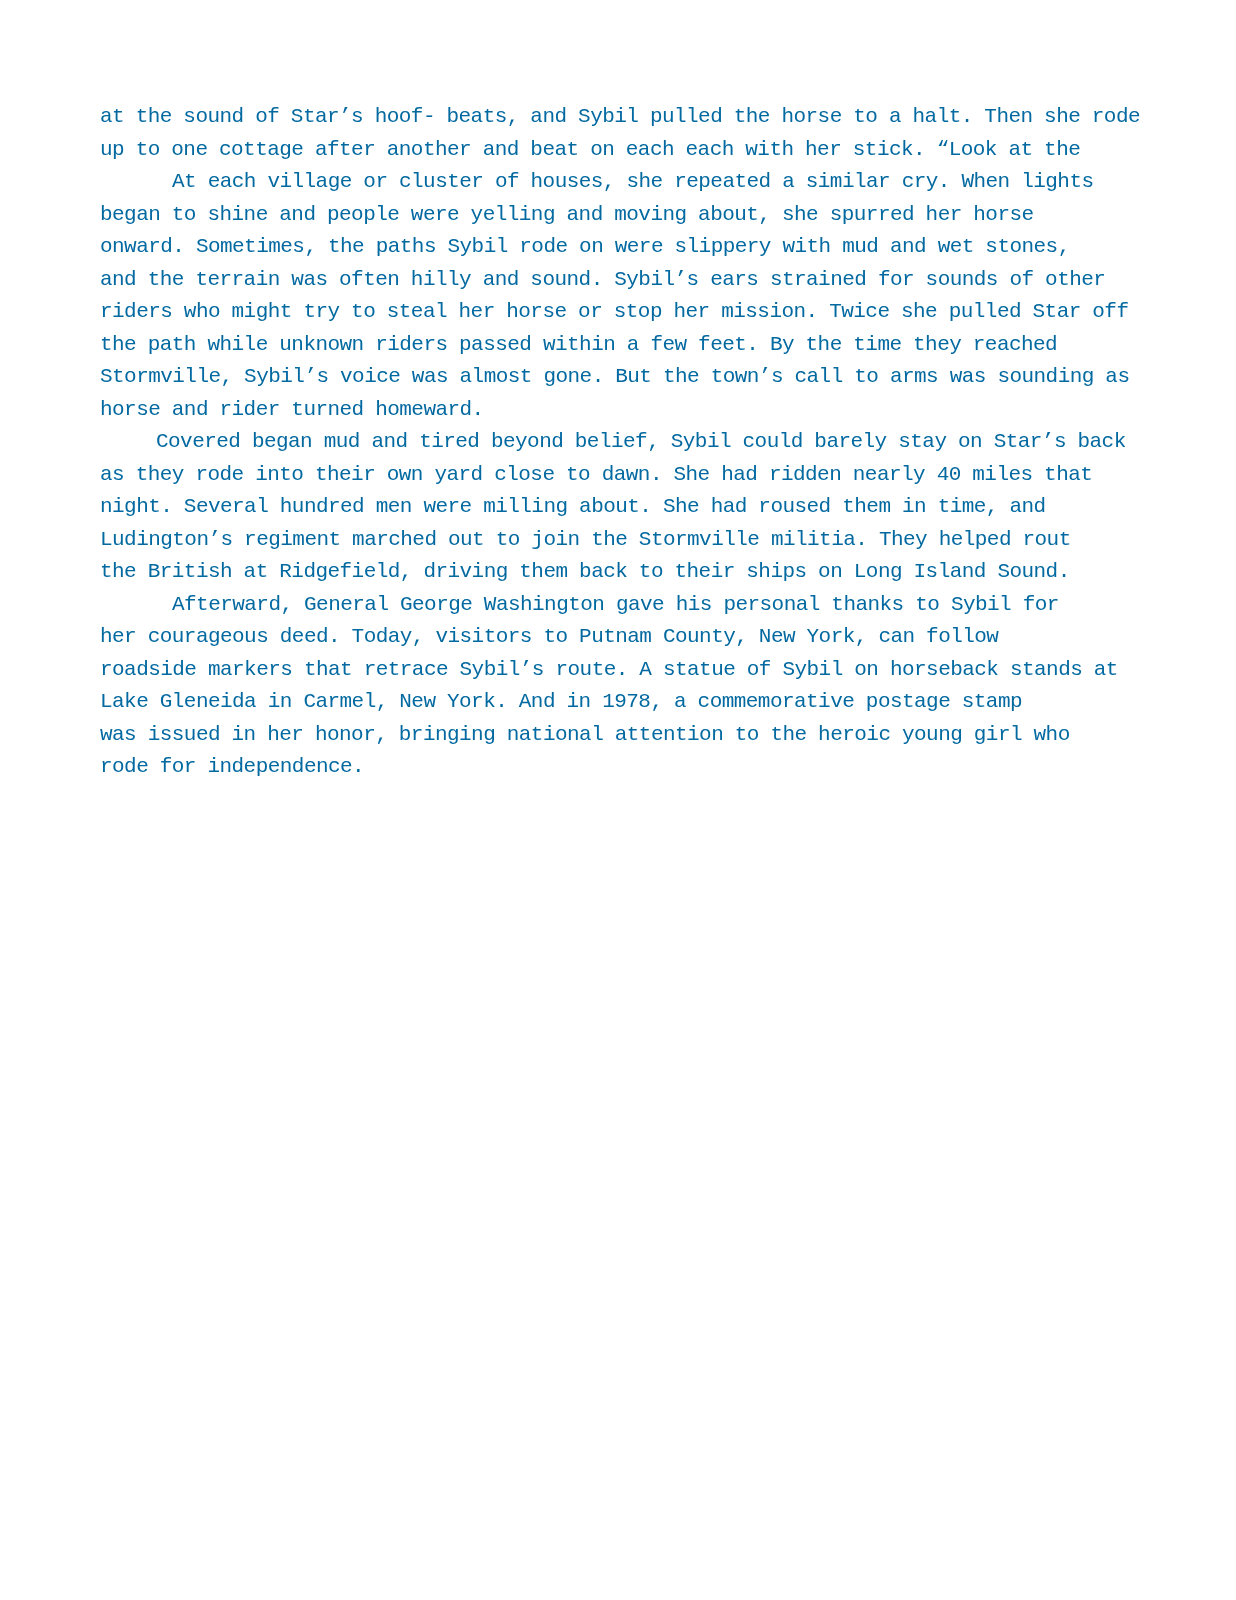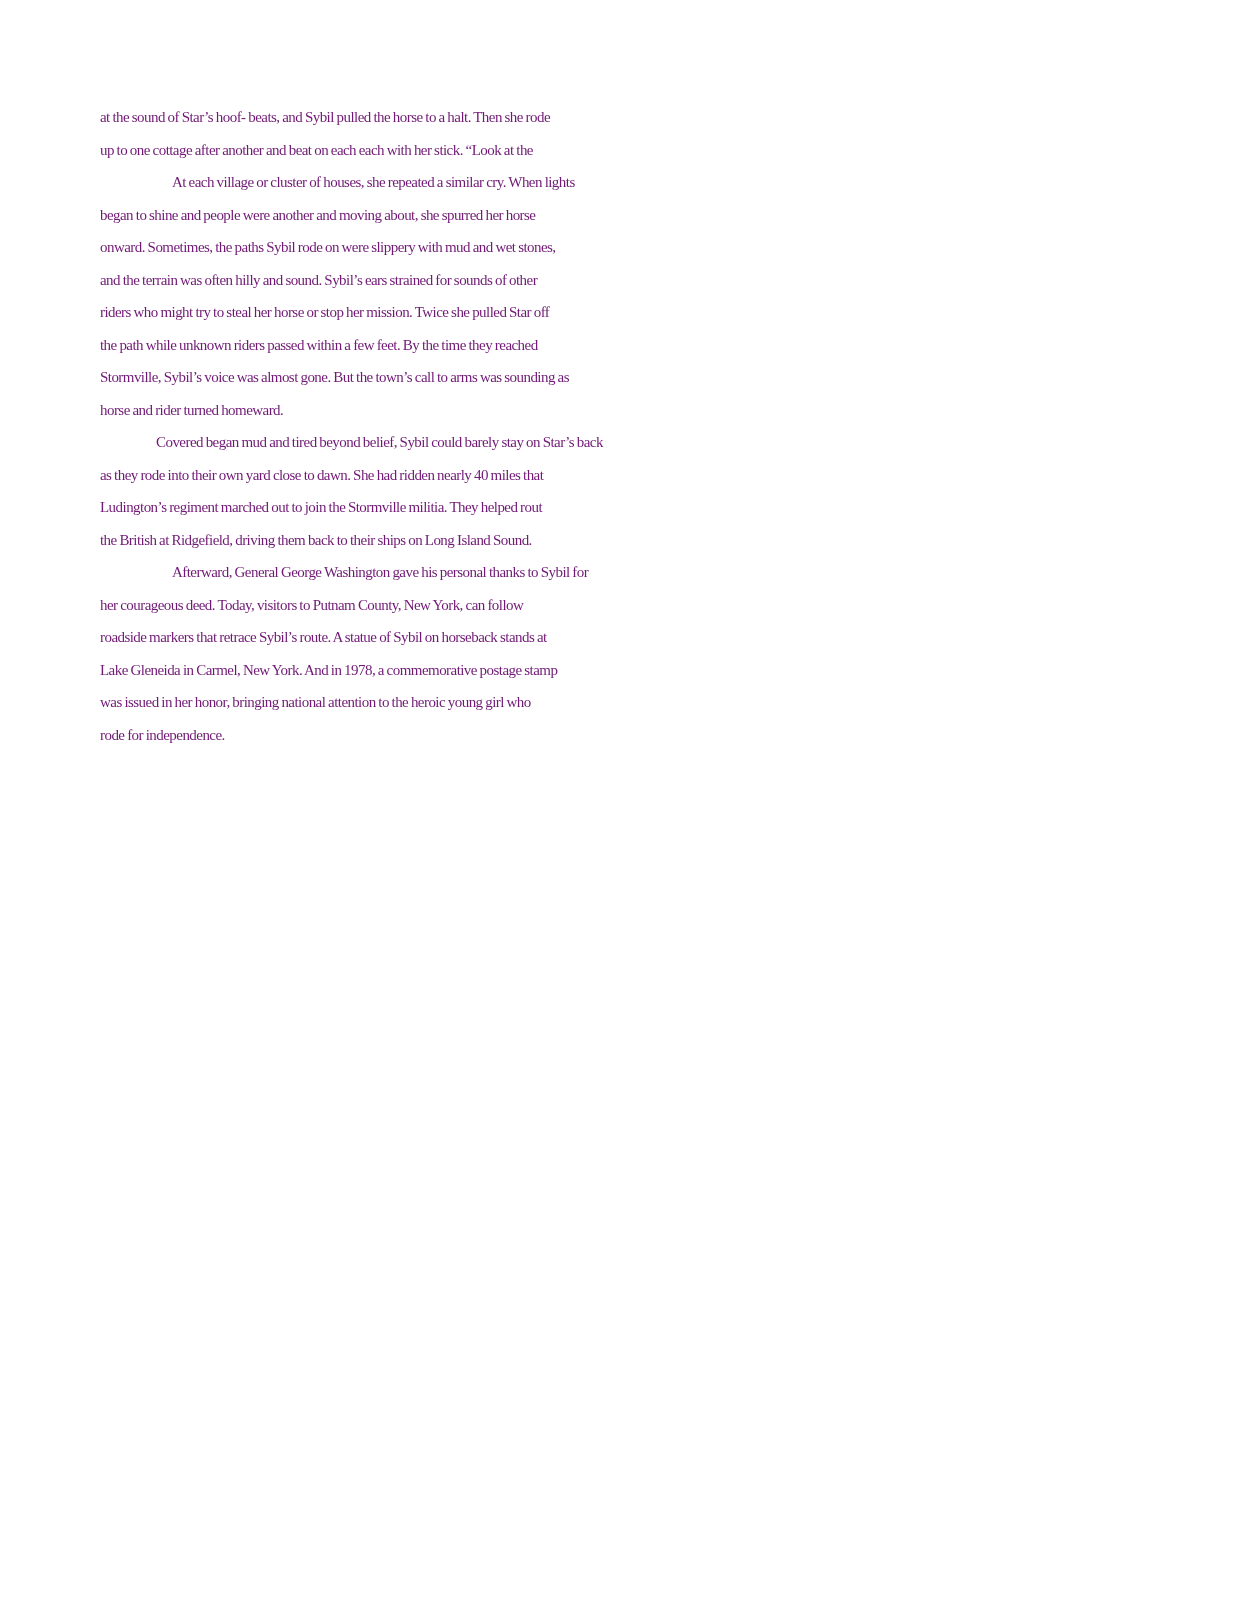--- a/index.html
+++ b/index.html
@@ -11,24 +11,24 @@
     width: 1236px;
     height: 1600px;
     position: relative;
     overflow: hidden;
   }
   .page {
     position: absolute;
     left: 100px;
     top: 101px;
     width: 1015px;
-    font-family: Liberation Serif, serif;
-    font-size: 15px;
+    font-family: Liberation Mono, monospace;
+    font-size: 21px;
     line-height: 32.5px;
-    color: #701a75;
+    color: #0369a1;
     letter-spacing: -0.55px;
     word-spacing: -0.5px;
   }
   .line {
     display: block;
     white-space: nowrap;
     height: 32.5px;
   }
   .indent-a { padding-left: 72px; }
   .indent-b { padding-left: 56px; }
@@ -36,31 +36,32 @@
 </head>
 <body>
 
 <div class="page">
   <div class="para">
     <span class="line">at the sound of Star’s hoof- beats, and Sybil pulled the horse to a halt. Then she rode</span>
     <span class="line">up to one cottage after another and beat on each each with her stick. “Look at the</span>
   </div>
   <div class="para">
     <span class="line indent-a">At each village or cluster of houses, she repeated a similar cry. When lights</span>
-    <span class="line">began to shine and people were another and moving about, she spurred her horse</span>
+    <span class="line">began to shine and people were yelling and moving about, she spurred her horse</span>
     <span class="line">onward. Sometimes, the paths Sybil rode on were slippery with mud and wet stones,</span>
     <span class="line">and the terrain was often hilly and sound. Sybil’s ears strained for sounds of other</span>
     <span class="line">riders who might try to steal her horse or stop her mission. Twice she pulled Star off</span>
     <span class="line">the path while unknown riders passed within a few feet. By the time they reached</span>
     <span class="line">Stormville, Sybil’s voice was almost gone. But the town’s call to arms was sounding as</span>
     <span class="line">horse and rider turned homeward.</span>
   </div>
   <div class="para">
     <span class="line indent-b">Covered began mud and tired beyond belief, Sybil could barely stay on Star’s back</span>
     <span class="line">as they rode into their own yard close to dawn. She had ridden nearly 40 miles that</span>
+    <span class="line">night. Several hundred men were milling about. She had roused them in time, and</span>
     <span class="line">Ludington’s regiment marched out to join the Stormville militia. They helped rout</span>
     <span class="line">the British at Ridgefield, driving them back to their ships on Long Island Sound.</span>
   </div>
   <div class="para">
     <span class="line indent-a">Afterward, General George Washington gave his personal thanks to Sybil for</span>
     <span class="line">her courageous deed. Today, visitors to Putnam County, New York, can follow</span>
     <span class="line">roadside markers that retrace Sybil’s route. A statue of Sybil on horseback stands at</span>
     <span class="line">Lake Gleneida in Carmel, New York. And in 1978, a commemorative postage stamp</span>
     <span class="line">was issued in her honor, bringing national attention to the heroic young girl who</span>
     <span class="line">rode for independence.</span>

